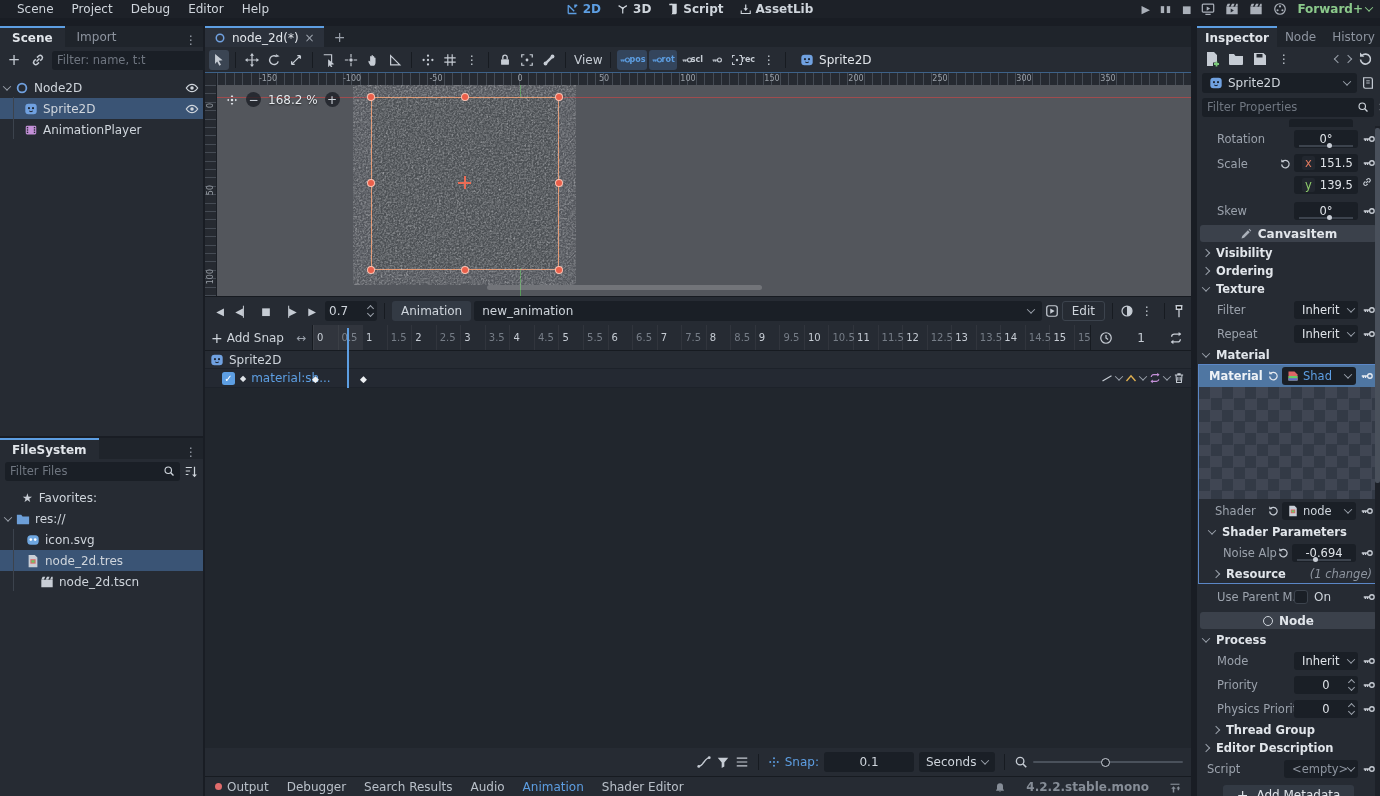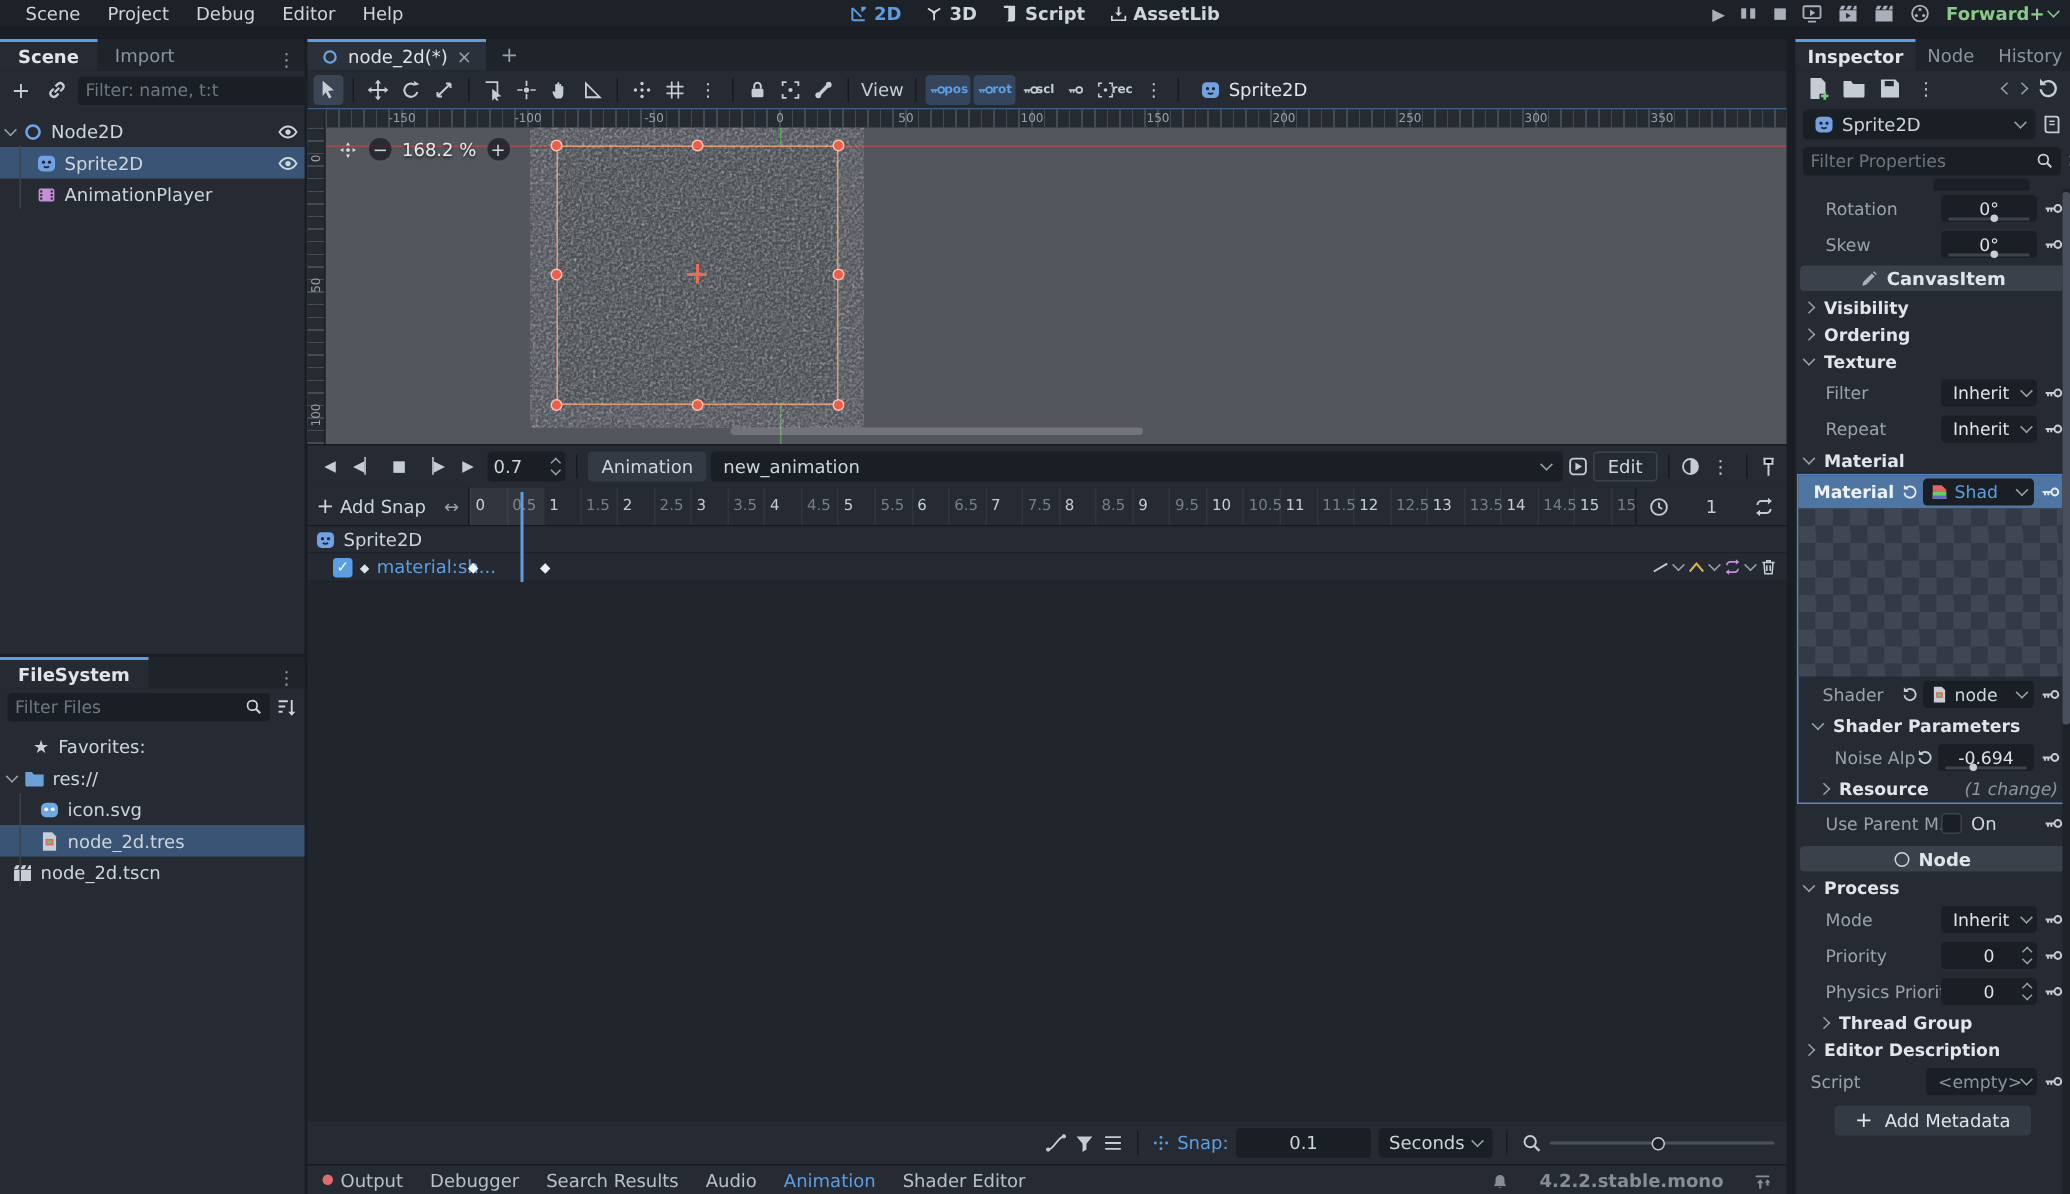--- a/index.html
+++ b/index.html
@@ -531,21 +531,21 @@
               <use href="#i-godot"></use>
             </svg>
           <span class="lbl">icon.svg</span>
         </div>
         <div class="trow selected" style="padding-left:26px;">
           <svg class="ic">
               <use href="#i-tres"></use>
             </svg>
           <span class="lbl">node_2d.tres</span>
         </div>
-        <div class="trow" style="padding-left:8px;">
+        <div class="trow" style="padding-left:40px;">
           <svg class="ic" style="color:#c9ced6;">
               <use href="#i-clapper"></use>
             </svg>
           <span class="lbl">node_2d.tscn</span>
         </div>
       </div>
     </div>
   </div>
 
   <div id="center-col">
@@ -971,20 +971,44 @@
             <span>0°</span>
           <span class="pslider">
               <span class="pknob" style="left:28px;"></span>
             </span>
         </span>
         <svg class="ic keyic">
             <use href="#i-key"></use>
           </svg>
       </div>
 
+      <div class="prow" style="height:48px;align-items:flex-start;padding-top:3px;">
+        <span class="plabel" style="line-height:20px;">Scale</span>
+        <svg class="ic ic12" style="color:#c6ccd4;margin:4px 3px 0 0;">
+            <use href="#i-revert"></use>
+          </svg>
+        <div style="display:flex;flex-direction:column;gap:4px;">
+          <span class="pval wchev" style="gap:5px;">
+            <span style="color:#e07a5f;background:#22272f;padding:0 3px;border-radius:2px;">x</span>
+            <span>151.5</span>
+          </span>
+          <span class="pval wchev" style="gap:5px;">
+            <span style="color:#8fce6b;background:#22272f;padding:0 3px;border-radius:2px;">y</span>
+            <span>139.5</span>
+          </span>
+        </div>
+        <div style="display:flex;flex-direction:column;align-items:center;margin-top:2px;">
+          <svg class="ic keyic">
+              <use href="#i-key"></use>
+            </svg>
+          <svg class="ic ic12" style="color:#c6ccd4;margin-top:6px;">
+              <use href="#i-link"></use>
+            </svg>
+        </div>
+      </div>
 
       <div class="prow">
         <span class="plabel">Skew</span>
         <span class="pval">
             <span>0°</span>
           <span class="pslider">
               <span class="pknob" style="left:28px;"></span>
             </span>
         </span>
         <svg class="ic keyic">

